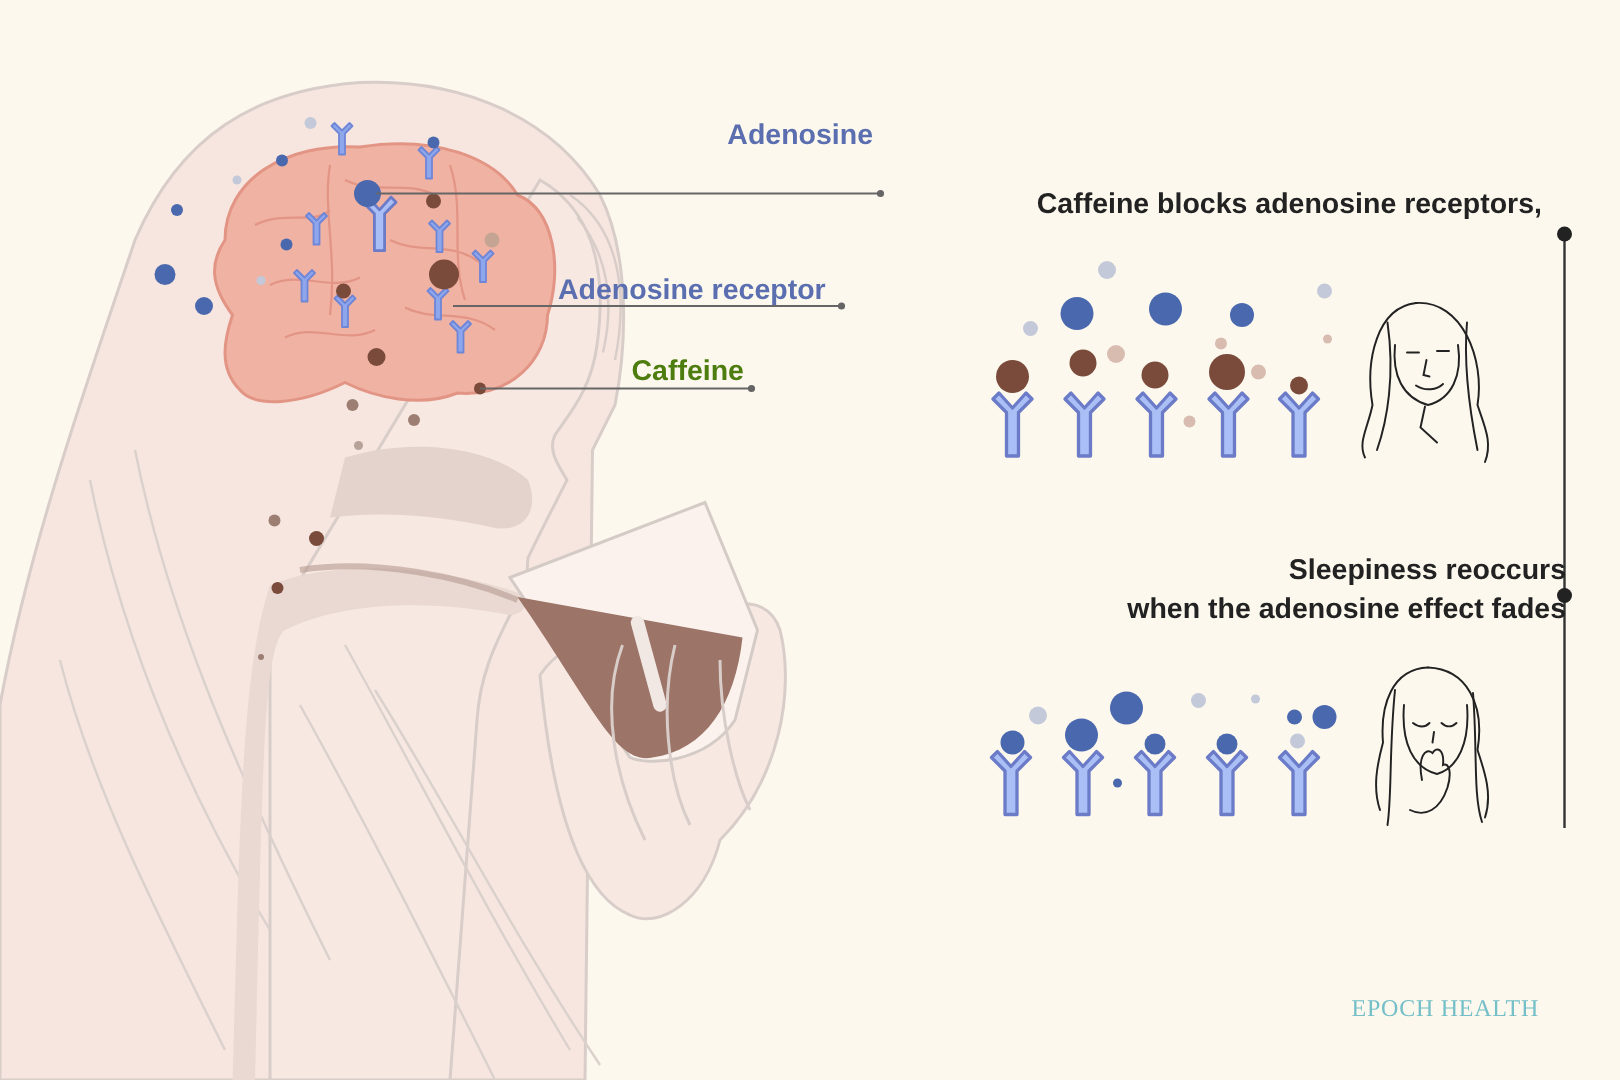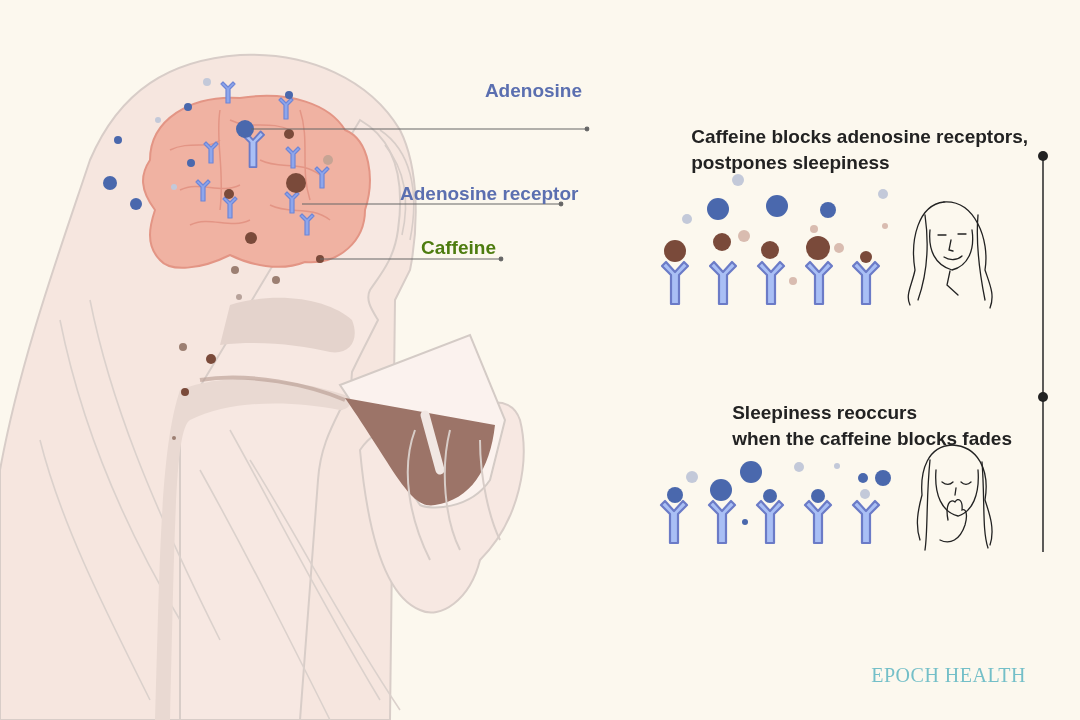--- a/index.html
+++ b/index.html
@@ -18,27 +18,28 @@
     white-space: nowrap;
   }
   .label.adenosine { color: #5b6fb0; text-align: right; }
   .label.caffeine { color: #4d7c0f; }
   .heading {
     position: absolute;
     color: #222;
     font-weight: 700;
     font-size: 19px;
     line-height: 26px;
+    text-align: right;
     white-space: nowrap;
   }
   .brand {
     position: absolute;
     right: 54px; top: 664px;
     font-family: "Liberation Serif", "DejaVu Serif", serif;
-    font-size: 20px;
+    font-size: 16px;
     letter-spacing: 0.5px;
     color: #74bfc8;
   }
 </style>
 </head>
 <body>
 
 <svg class="canvas" width="1080" height="720" viewBox="0 0 1080 720" xmlns="http://www.w3.org/2000/svg">
   <defs>
     <g id="rec">
@@ -190,25 +191,24 @@
     <path d="M942,482 C946,485 950,485 953,482 M961,482 C964,485 968,485 971,482"></path>
     <path d="M956,488 L955,495"></path>
     <path d="M948,520 C945,505 950,498 955,502 C958,497 963,500 962,510 C966,508 968,515 965,525 C960,540 950,545 940,540"></path>
     <path d="M930,460 C926,500 928,530 925,550 M982,462 C985,500 982,530 988,548"></path>
   </g>
 </svg>
 
 <div class="label adenosine" style="right:498px; top:80px;">
   <div>Adenosine</div>
 </div>
-<div class="label adenosine" style="left:400px; top:183px;">Adenosine receptor</div>
+<div class="label adenosine" style="left:372px; top:183px;">Adenosine receptor</div>
 <div class="label caffeine" style="left:421px; top:237px;">Caffeine</div>
 
 <div class="heading" style="right:52px; top:124px;">
   <div>Caffeine blocks adenosine receptors,</div>
-  <div>postpones sleepiness</div>
 </div>
-<div class="heading" style="right:68px; top:368px;margin-top:32px;">
+<div class="heading" style="right:36px; top:368px;">
   <div>Sleepiness reoccurs</div>
-  <div>when the caffeine blocks fades</div>
+  <div>when the adenosine effect fades</div>
 </div>
 
 <div class="brand">EPOCH HEALTH</div>
 
 </body></html>

